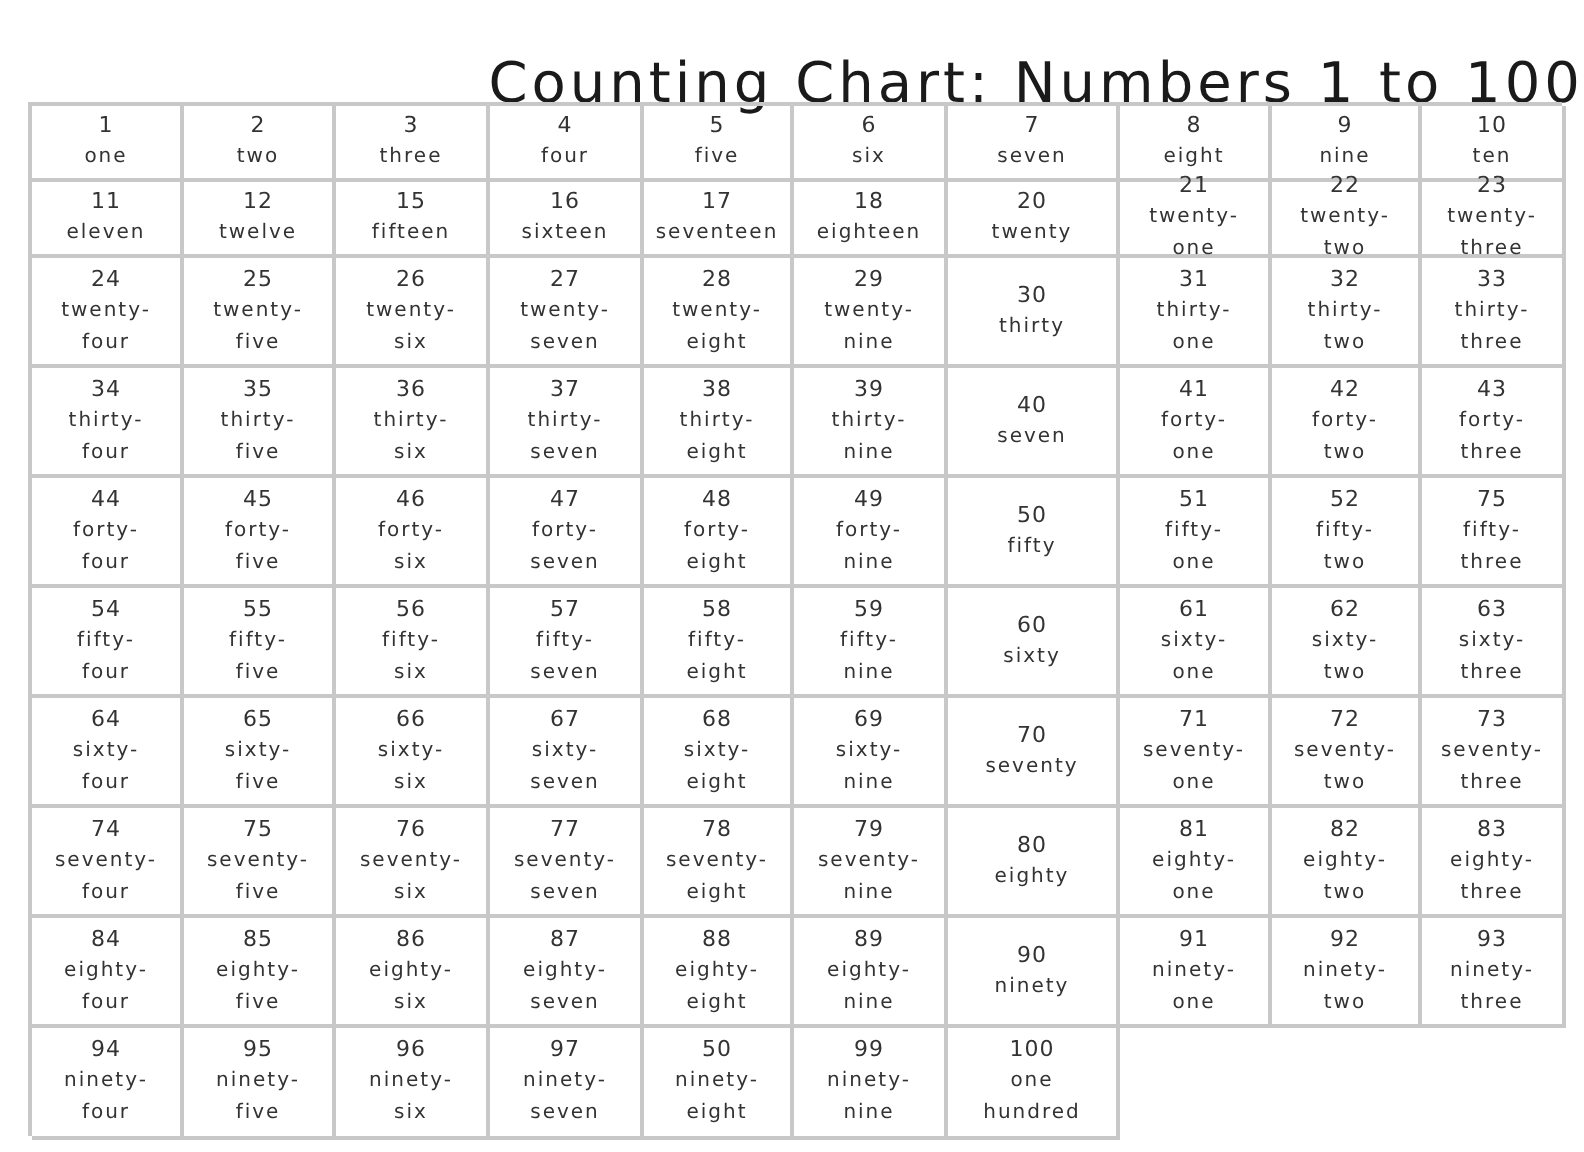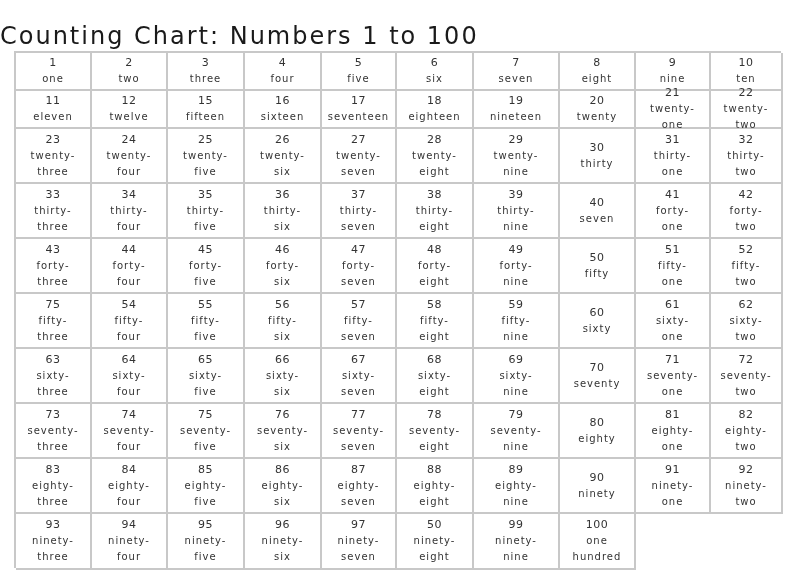--- a/index.html
+++ b/index.html
@@ -1,19 +1,19 @@
 <!DOCTYPE html>
 <html><head>
 <meta charset="utf-8">
 <style>
   html, body { margin: 0; padding: 0; background: #ffffff; }
   body { width: 792px; height: 576px; position: relative; overflow: hidden;
          font-family: "DejaVu Sans", sans-serif; color: #2a2a2a; }
-  .title { position: absolute; left: 0; top: 6px; width: 792px; text-align: left;
-           font-size: 24px; letter-spacing: 2px; font-weight: normal; color: #1a1a1a; }
+  .title { position: absolute; left: 0; top: 6px; width: 792px; text-align: right;
+           font-size: 28px; letter-spacing: 2px; font-weight: normal; color: #1a1a1a; }
   .grid { position: absolute; left: 14px; top: 51px; width: 767px; height: 517px;
           display: grid; border-top: 2px solid #c8c8c8; border-left: 2px solid #c8c8c8;
           box-sizing: border-box;
           grid-template-columns: 76px 76px 77px 77px 75px 77px 86px 76px 75px 72px;
           grid-template-rows: 38px 38px 55px 55px 55px 55px 55px 55px 55px 56px; }
   .cell { border-right: 2px solid #c8c8c8; border-bottom: 2px solid #c8c8c8;
           box-sizing: border-box; display: flex; flex-direction: column;
           align-items: center; justify-content: center; text-align: center;
           font-size: 10px; letter-spacing: 1px; line-height: 16px; }
   .num { font-size: 11px; letter-spacing: 0.5px; color: #333; }
@@ -83,24 +83,20 @@
     </div>
     <div class="cell">
       <div class="num">17</div>
       <div class="word">seventeen</div>
     </div>
     <div class="cell">
       <div class="num">18</div>
       <div class="word">eighteen</div>
     </div>
     <div class="cell">
-      <div class="num">19</div>
-      <div class="word">nineteen</div>
-    </div>
-    <div class="cell">
       <div class="num">20</div>
       <div class="word">twenty</div>
     </div>
     <div class="cell">
       <div class="num">21</div>
       <div class="word">twenty-</div>
       <div class="word">one</div>
     </div>
     <div class="cell">
       <div class="num">22</div>

